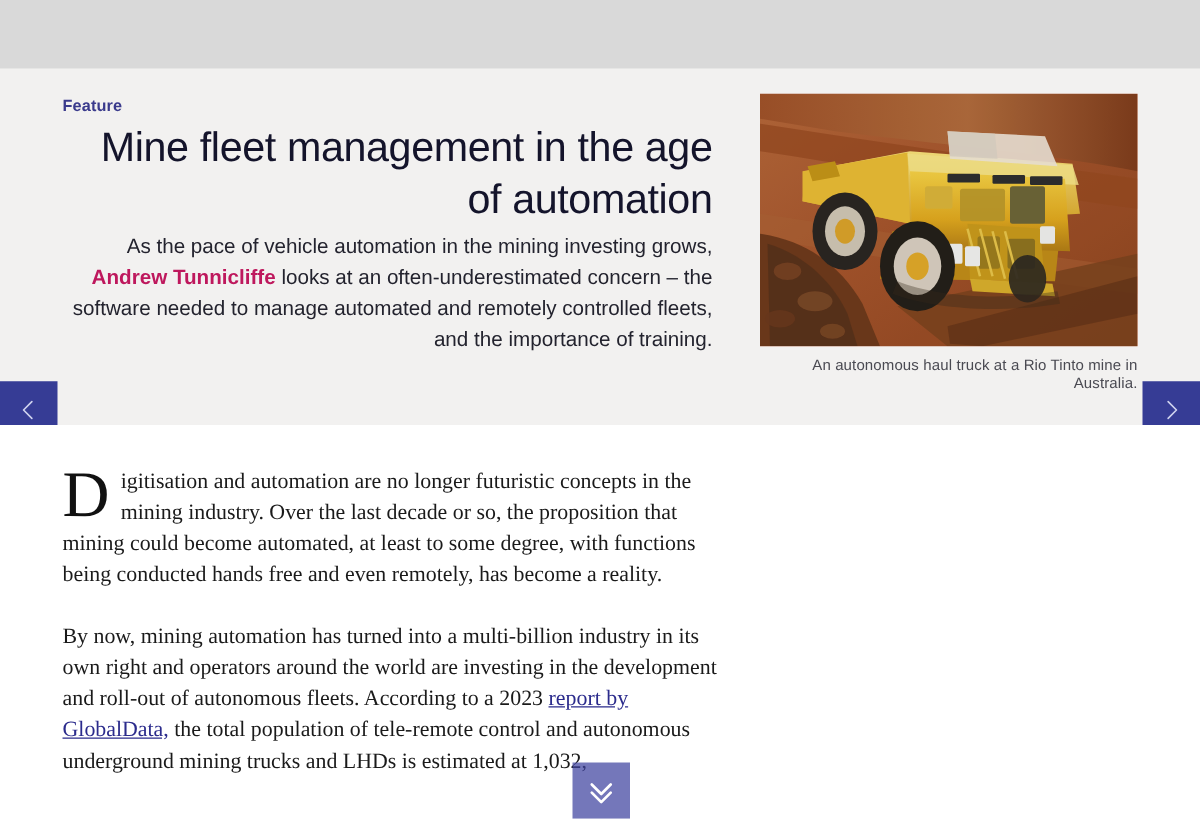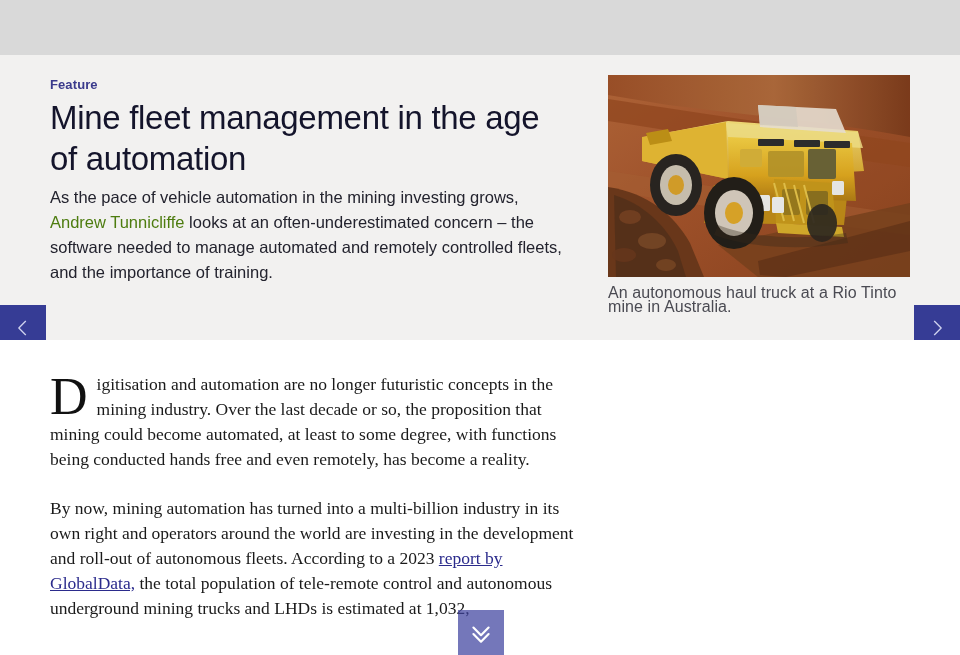--- a/index.html
+++ b/index.html
@@ -36,20 +36,21 @@
     width: 960px;
     height: 285px;
     background: #f2f1f0;
   }
 
   .header-inner {
     position: absolute;
     top: 0; left: 0;
     width: 960px;
     height: 285px;
+    text-align: right;
   }
 
   .kicker {
     position: absolute;
     left: 50px;
     top: 22px;
     font-size: 13px;
     font-weight: 700;
     color: #3a3a8c;
     letter-spacing: 0.1px;
@@ -69,21 +70,21 @@
 
   .standfirst {
     position: absolute;
     left: 50px;
     top: 130px;
     width: 520px;
     font-size: 16.5px;
     line-height: 25px;
     color: #23232e;
   }
-  .standfirst b { font-weight: 400; color: #4d7c0f; }
+  .standfirst b { font-weight: 700; color: #be185d; }
 
   
   .hero-figure {
     position: absolute;
     left: 608px;
     top: 20px;
     width: 302px;
   }
 
   .hero-photo {
@@ -91,21 +92,21 @@
     width: 302px;
     height: 202px;
     overflow: hidden;
     background: #a8552c;
   }
   .hero-photo svg { display: block; width: 302px; height: 202px; }
 
   .hero-caption {
     margin-top: 9px;
     width: 302px;
-    font-size: 16px;
+    font-size: 12px;
     line-height: 13.5px;
     color: #4a4a52;
     letter-spacing: 0.1px;
   }
 
   
   .nav-arrow {
     position: absolute;
     top: 305px;
     width: 46px;

